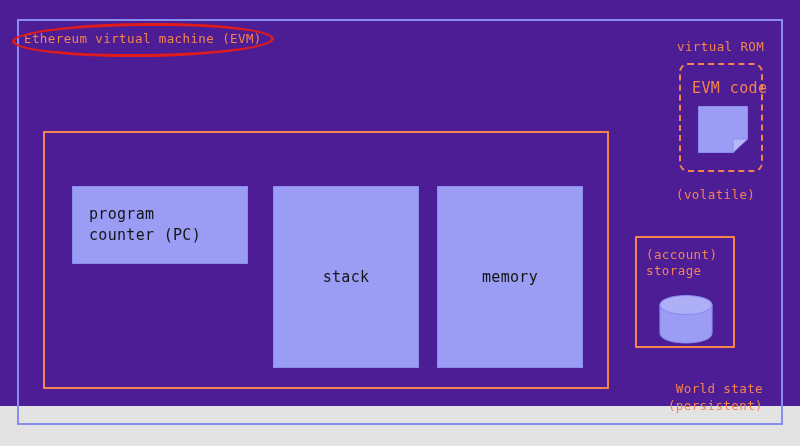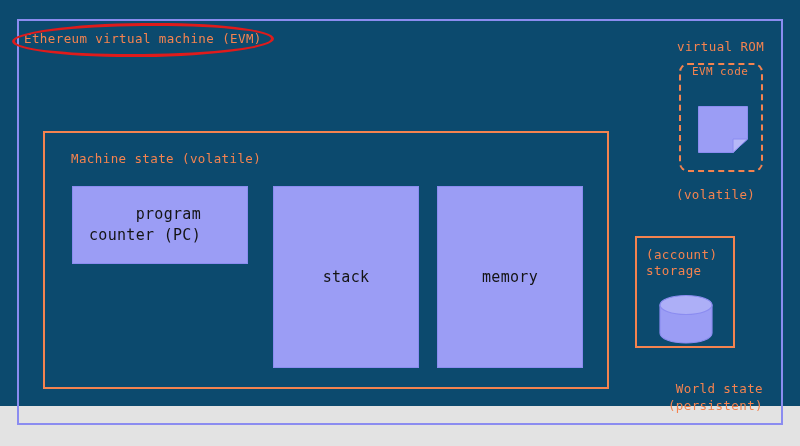--- a/index.html
+++ b/index.html
@@ -13,21 +13,21 @@
     position: relative;
     overflow: hidden;
     font-family: "DejaVu Sans Mono", "Liberation Mono", monospace;
     -webkit-font-smoothing: antialiased;
   }
   #canvas {
     position: absolute;
     left: 0; top: 0;
     width: 800px;
     height: 406px;
-    background: #0c4a6e;
+    background: #4c1d95;
   }
 
   
   .evm-box {
     position: absolute;
     left: 17px;
     top: 19px;
     width: 766px;
     height: 406px;
     border: 2px solid #8b8cf0;
@@ -88,21 +88,20 @@
     box-sizing: border-box;
     color: #141414;
     font-size: 15px;
     line-height: 21px;
     letter-spacing: 0.3px;
     white-space: pre;
   }
   .pbox.left-text {
     display: block;
     padding: 0;
-    text-align: right;
   }
   .pbox.left-text .pbox-label {
     position: absolute;
     left: 16px;
     top: 50%;
     transform: translateY(-50%);
   }
   .pbox.center-text {
     display: flex;
     align-items: center;
@@ -131,22 +130,22 @@
     top: 63px;
     width: 84px;
     height: 109px;
     border: 2px dashed #f5834f;
     border-radius: 9px;
     box-sizing: border-box;
   }
   .rom-code-label {
     position: absolute;
     left: 692px;
-    top: 64px;
-    font-size: 11px;
+    top: 80px;
+    font-size: 15px;
     line-height: 16px;
     color: #f5834f;
     letter-spacing: 0.4px;
     white-space: nowrap;
   }
   
   .doc-icon {
     position: absolute;
     left: 698px;
     top: 106px;
@@ -212,21 +211,20 @@
 <body>
 
 <div id="canvas">
 
   <div class="evm-box"></div>
 
   <div class="evm-title">Ethereum virtual machine (EVM)</div>
   <div class="red-ellipse"></div>
 
   <div class="machine-state"></div>
-  <div class="machine-state-title">Machine state (volatile)</div>
 
   <div class="pbox left-text box-pc">
     <span class="pbox-label">program
 counter (PC)</span>
   </div>
 
 
   <div class="pbox center-text box-stack">
     <span>stack</span>
   </div>

